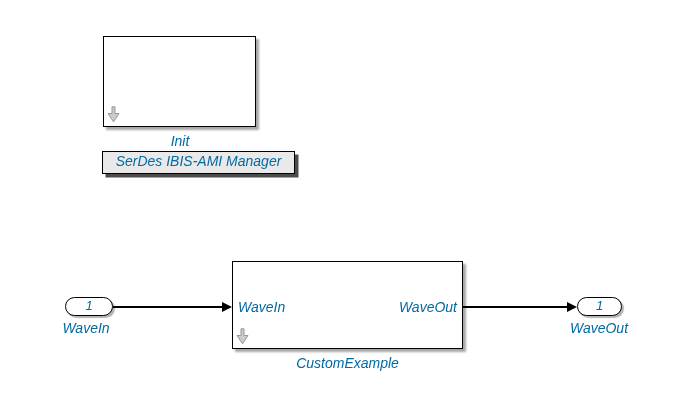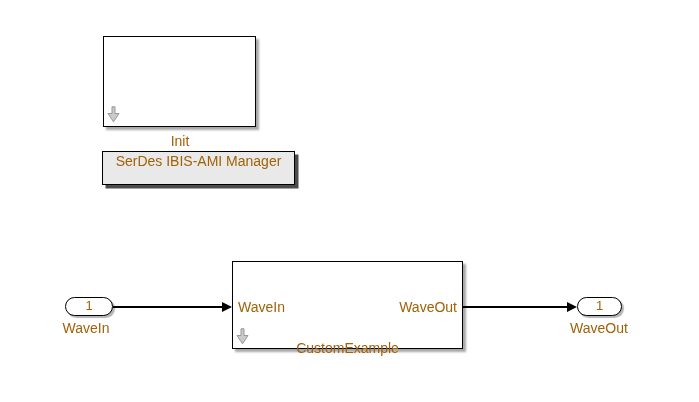--- a/index.html
+++ b/index.html
@@ -4,21 +4,22 @@
 <style>
   html, body { margin: 0; padding: 0; }
   body { font-family: "Liberation Sans", sans-serif; }
 
   .canvas {
     position: relative;
     width: 699px;
     height: 402px;
     background: #ffffff;
     overflow: hidden;
-    color: #a16207;
+    color: #0369a1;
+    font-style: italic;
   }
 
   
   .sl-block {
     position: absolute;
     background: #ffffff;
     border: 1.6px solid #000000;
     box-shadow: 3px 3px 2px #a8a8a8;
     box-sizing: border-box;
   }
@@ -26,21 +27,21 @@
   .custom-block{ left: 232px; top: 261px; width: 231px; height: 88px; }
 
   .block-label {
     position: absolute;
     text-align: center;
     font-size: 14px;
     line-height: 16px;
     white-space: nowrap;
   }
   .init-label   { left: 130px; top: 133px; width: 100px; }
-  .custom-label { left: 262px; top: 340px; width: 171px; }
+  .custom-label { left: 262px; top: 355px; width: 171px; }
 
   
   .block-text-row {
     position: absolute;
     left: 5px; right: 5px; top: 37px;
     display: flex;
     justify-content: space-between;
     align-items: center;
     font-size: 14px;
     line-height: 16px;
@@ -51,21 +52,21 @@
   .open-arrow {
     position: absolute;
     left: 3px; bottom: 3px;
     width: 13px; height: 17px;
   }
 
   
   .annotation {
     position: absolute;
     left: 102px; top: 151px;
-    width: 193px; height: 34px;
+    width: 193px; height: 23px;
     background: #e9e9e9;
     border: 1.5px solid #000000;
     box-shadow: 3.5px 3.5px 0 #4c4c4c;
     box-sizing: border-box;
     text-align: center;
     font-size: 14px;
     line-height: 18px;
     white-space: nowrap;
   }
 

